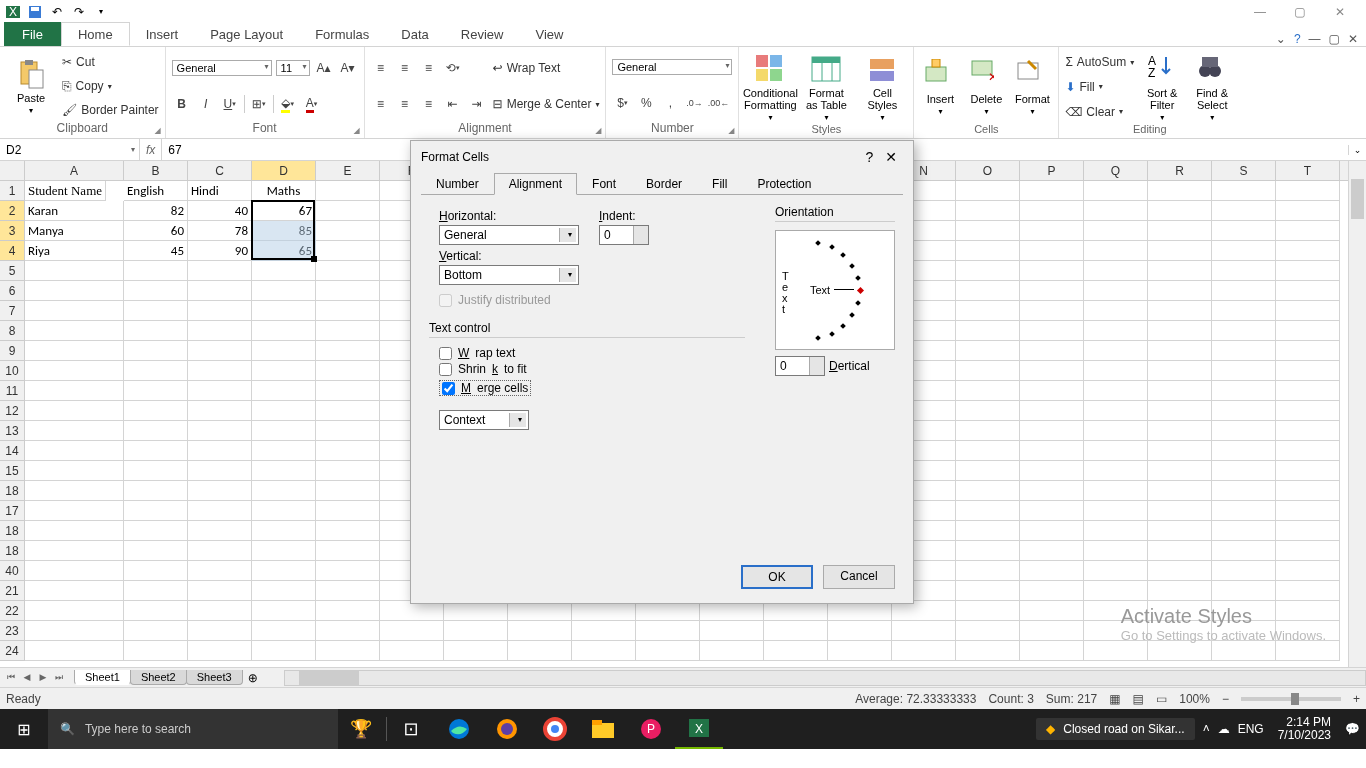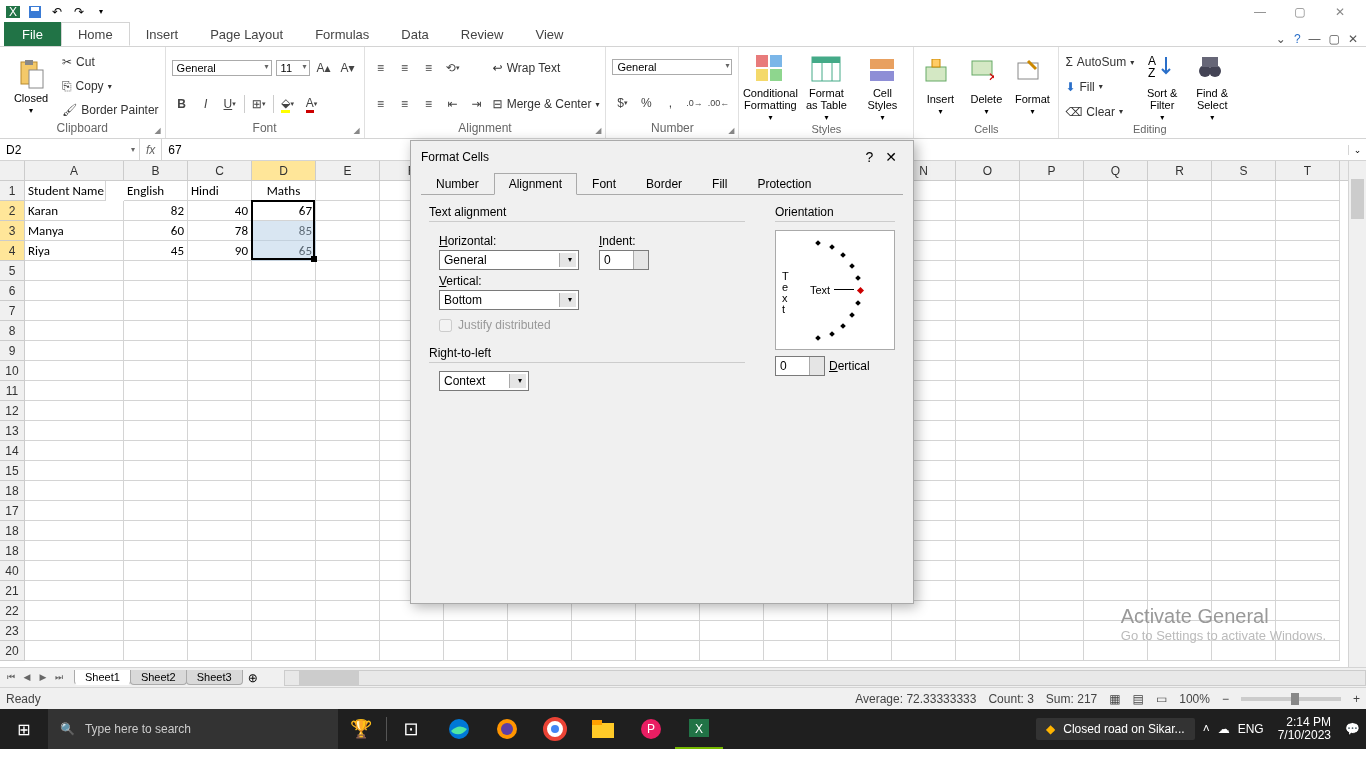--- a/index.html
+++ b/index.html
@@ -183,21 +183,21 @@
   <div class="ribbon-group">
     <div class="ribbon-body">
       <div class="big-btn">
         <div class="ico">
             <svg width="32" height="32">
               <rect x="6" y="4" width="16" height="22" fill="#f4c969" stroke="#b88a2f"></rect>
               <rect x="10" y="2" width="8" height="5" fill="#888"></rect>
               <rect x="14" y="12" width="14" height="18" fill="#fff" stroke="#888"></rect>
             </svg>
           </div>
-        <div class="lbl">Closed</div>
+        <div class="lbl">Paste</div>
         <div style="font-size:8px;">▾</div>
       </div>
       <div class="vstack">
         <div class="small-item">
             <span>✂</span>
             <span>Cut</span>
           </div>
         <div class="small-item">
             <span>⎘</span>
             <span>Copy</span>
@@ -470,24 +470,24 @@
       <div class="row-h">14</div>
       <div class="row-h">15</div>
       <div class="row-h">18</div>
       <div class="row-h">17</div>
       <div class="row-h">18</div>
       <div class="row-h">18</div>
       <div class="row-h">40</div>
       <div class="row-h">21</div>
       <div class="row-h">22</div>
       <div class="row-h">23</div>
-      <div class="row-h">20</div>
+      <div class="row-h">24</div>
     </div>
   <div class="cells" id="cells">
-      <div class="cell" style="left: 0px; top: 0px; width: 81px;">Student Name</div>
+      <div class="cell" style="left: 0px; top: 0px; width: 81px; font-family: Liberation Serif, serif;">Student Name</div>
       <div class="cell" style="left: 99px; top: 0px; width: 64px;">English</div>
       <div class="cell" style="left: 163px; top: 0px; width: 64px;">Hindi</div>
       <div class="cell c" style="left: 227px; top: 0px; width: 64px;">Maths</div>
       <div class="cell" style="left: 291px; top: 0px; width: 64px;"></div>
       <div class="cell" style="left: 355px; top: 0px; width: 64px;"></div>
       <div class="cell" style="left: 419px; top: 0px; width: 64px;"></div>
       <div class="cell" style="left: 483px; top: 0px; width: 64px;"></div>
       <div class="cell" style="left: 547px; top: 0px; width: 64px;"></div>
       <div class="cell" style="left: 611px; top: 0px; width: 64px;"></div>
       <div class="cell" style="left: 675px; top: 0px; width: 64px;"></div>
@@ -960,21 +960,21 @@
       <div class="cell" style="left: 1123px; top: 460px; width: 64px;"></div>
       <div class="cell" style="left: 1187px; top: 460px; width: 64px;"></div>
       <div class="cell" style="left: 1251px; top: 460px; width: 64px;"></div>
       <div class="sel-fill" style="left: 227px; top: 40px; width: 64px; height: 40px;"></div>
       <div class="sel-range" style="left: 226px; top: 19px; width: 64px; height: 60px;"></div>
     </div>
   <div class="vscroll">
       <div style="position:absolute;top:18px;left:2px;right:2px;height:40px;background:#ccc;"></div>
     </div>
   <div class="watermark">
-    <div class="t">Activate General</div>
+    <div class="t">Activate Styles</div>
     <div class="s">Go to Settings to activate Windows.</div>
   </div>
 </div>
 
 <div class="sheet-row">
   <div class="sheet-nav">
     <div class="sheet-nav-btn">⏮</div>
     <div class="sheet-nav-btn">◀</div>
     <div class="sheet-nav-btn">▶</div>
     <div class="sheet-nav-btn">⏭</div>
@@ -1081,40 +1081,52 @@
       <div class="dlg-tab">Number</div>
       <div class="dlg-tab active">Alignment</div>
       <div class="dlg-tab">Font</div>
       <div class="dlg-tab">Border</div>
       <div class="dlg-tab">Fill</div>
       <div class="dlg-tab">Protection</div>
     </div>
   <div class="dlg-body">
     <div class="dlg-left">
       <div class="grp">
-        <div class="grp-title">Text alignment</div>
         <div style="display:flex;gap:20px;">
           <div>
             <div class="field-lbl"><u>H</u><span>orizontal:</span></div>
             <div class="dlg-combo"><span>General</span><span class="arr">▾</span></div>
             <div class="field-lbl"><u>V</u><span>ertical:</span></div>
             <div class="dlg-combo"><span>Bottom</span><span class="arr">▾</span></div>
             <div class="chk" style="margin-top:8px;color:#999;">
                 <input type="checkbox" disabled="" style="">
                 <span>Justify distributed</span>
               </div>
           </div>
           <div>
             <div class="field-lbl" style="margin-left:0;"><u>I</u><span>ndent:</span></div>
             <div class="deg-spin" style="margin-left:0;"><span>0</span></div>
           </div>
         </div>
       </div>
       <div class="grp">
-        <div class="grp-title">Right-to-left</div>
+        <div class="grp-title">Text control</div>
+        <label class="chk">
+            <input type="checkbox" style="">
+            <u>W</u>
+            <span>rap text</span>
+          </label>
+        <label class="chk"><input type="checkbox" style="">Shrin<u>k</u> to fit</label>
+        <div><label class="chk hl">
+              <input type="checkbox" checked="" style="">
+              <u>M</u>
+              <span>erge cells</span>
+            </label></div>
+      </div>
+      <div class="grp">
         <div class="dlg-combo" style="width:90px;"><span>Context</span><span class="arr">▾</span></div>
       </div>
     </div>
     <div class="dlg-right">
       <div class="grp-title">Orientation</div>
       <div class="orient-box">
         <div class="orient-text-v">T<br>e<br>x<br>t</div>
         <div class="orient-label">Text</div>
         <div class="orient-line"></div>
         <div class="orient-dot" style="left:40px;top:10px;"></div>
@@ -1128,13 +1140,17 @@
         <div class="orient-dot" style="left:65px;top:93px;"></div>
         <div class="orient-dot" style="left:54px;top:101px;"></div>
         <div class="orient-dot" style="left:40px;top:105px;"></div>
       </div>
       <div class="deg-row">
         <div class="deg-spin"><span>0</span></div>
         <span><u>D</u><span>ertical</span></span>
       </div>
     </div>
   </div>
+  <div class="dlg-buttons">
+    <div class="dlg-btn primary">OK</div>
+    <div class="dlg-btn">Cancel</div>
+  </div>
 </div>
 
 </body></html>

